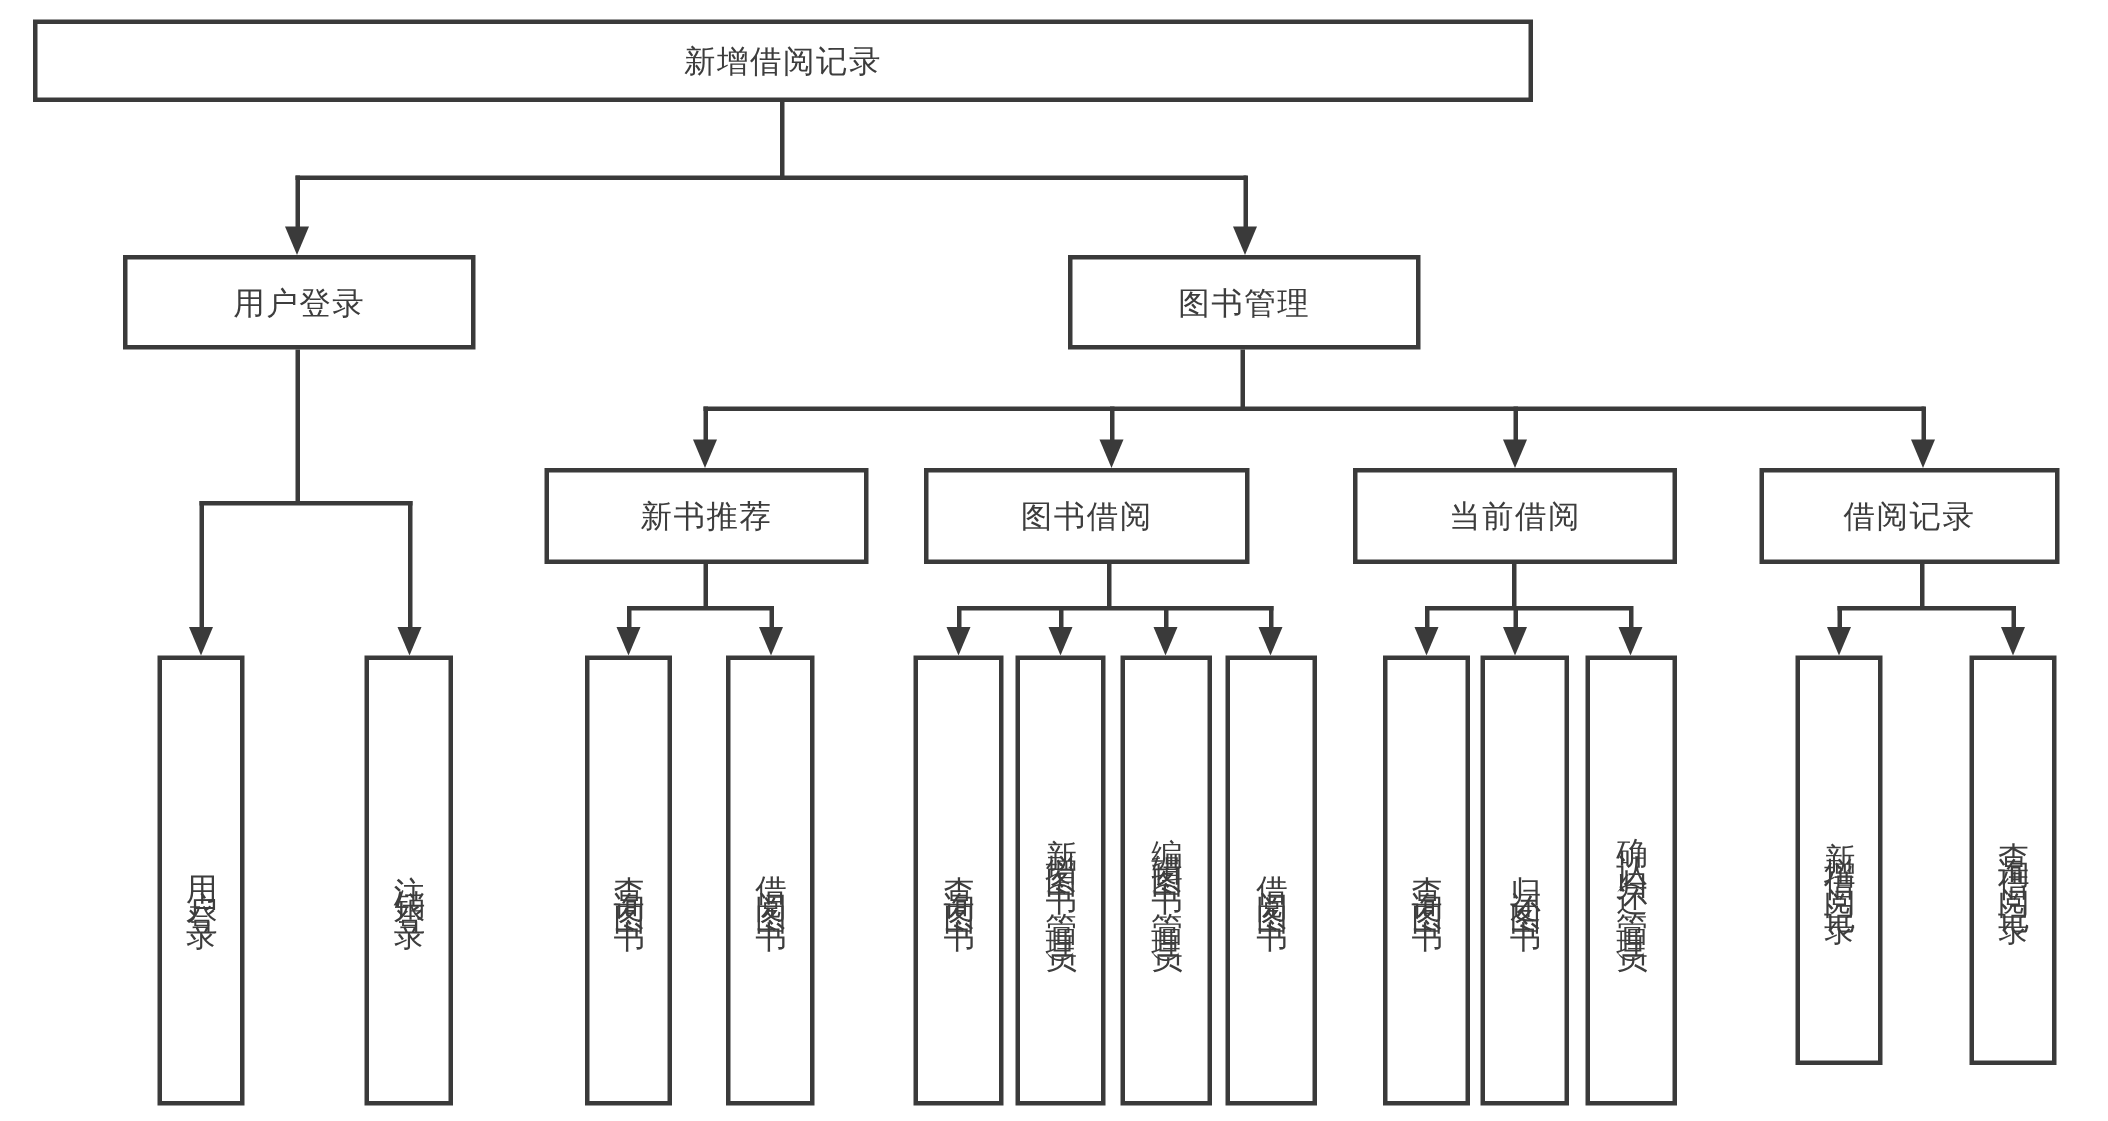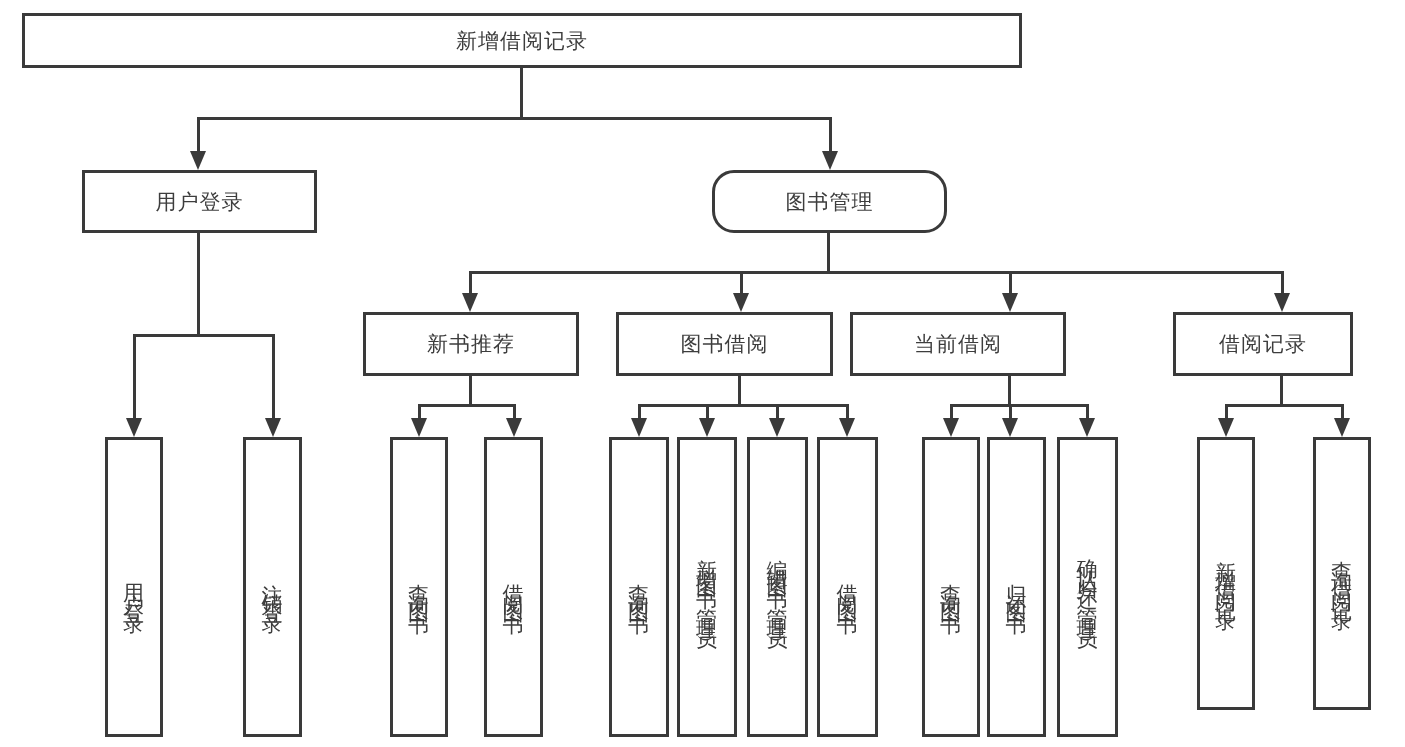--- a/index.html
+++ b/index.html
@@ -59,33 +59,33 @@
 </head>
 <body>
 
 <div id="canvas">
 <div class="node" style="left: 22px; top: 13px; width: 1000px; height: 55px;">
       <span class="lbl">新增借阅记录</span>
     </div>
     <div class="node" style="left: 82px; top: 170px; width: 235px; height: 63px;">
       <span class="lbl">用户登录</span>
     </div>
-    <div class="node" style="left: 712px; top: 170px; width: 235px; height: 63px; border-radius: 22px;">
+    <div class="node" style="left: 712px; top: 170px; width: 235px; height: 63px;">
       <span class="lbl">图书管理</span>
     </div>
     <div class="node" style="left: 363px; top: 312px; width: 216px; height: 64px;">
       <span class="lbl">新书推荐</span>
     </div>
     <div class="node" style="left: 616px; top: 312px; width: 217px; height: 64px;">
       <span class="lbl">图书借阅</span>
     </div>
-    <div class="node" style="left: 850px; top: 312px; width: 216px; height: 64px; font-family: Liberation Mono, monospace;">
+    <div class="node" style="left: 902px; top: 312px; width: 216px; height: 64px; font-family: Liberation Mono, monospace;">
       <span class="lbl">当前借阅</span>
     </div>
-    <div class="node" style="left: 1173px; top: 312px; width: 180px; height: 64px; justify-content: center;">
+    <div class="node" style="left: 1173px; top: 312px; width: 200px; height: 64px; justify-content: center;">
       <span class="lbl">借阅记录</span>
     </div>
     <div class="node vbox" style="left: 105px; top: 437px; width: 58px; height: 300px;">
       <span class="lbl">用户登录</span>
     </div>
     <div class="node vbox" style="left: 243px; top: 437px; width: 59px; height: 300px;">
       <span class="lbl">注销登录</span>
     </div>
     <div class="node vbox" style="left: 390px; top: 437px; width: 58px; height: 300px;">
       <span class="lbl">查询图书</span>

